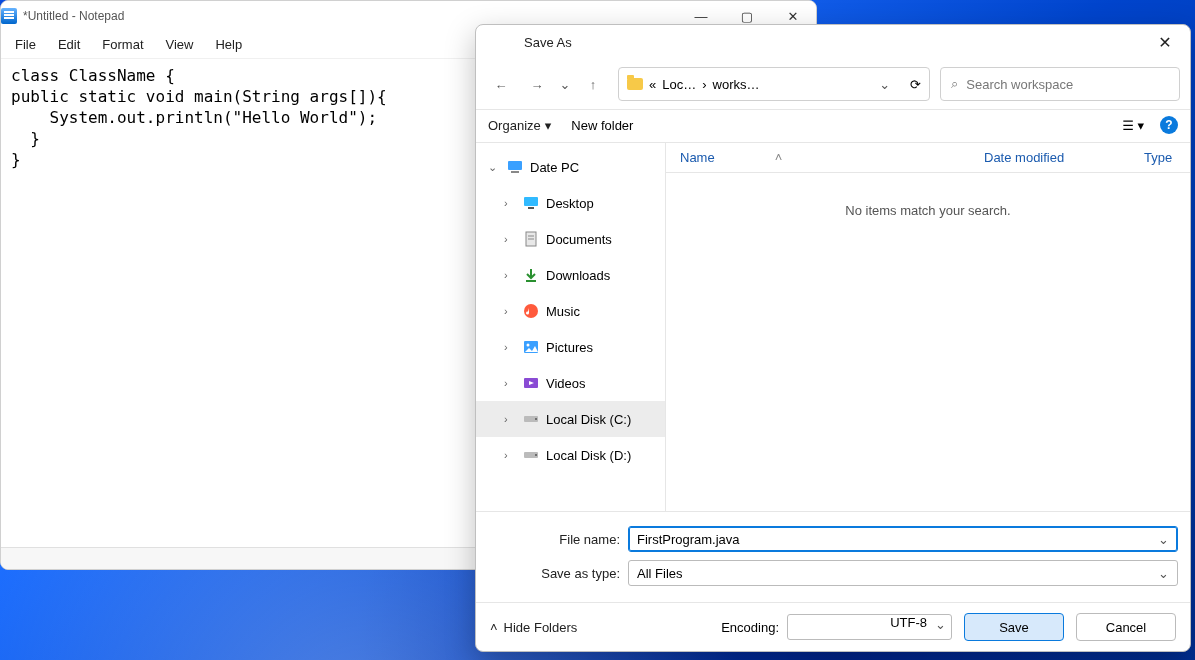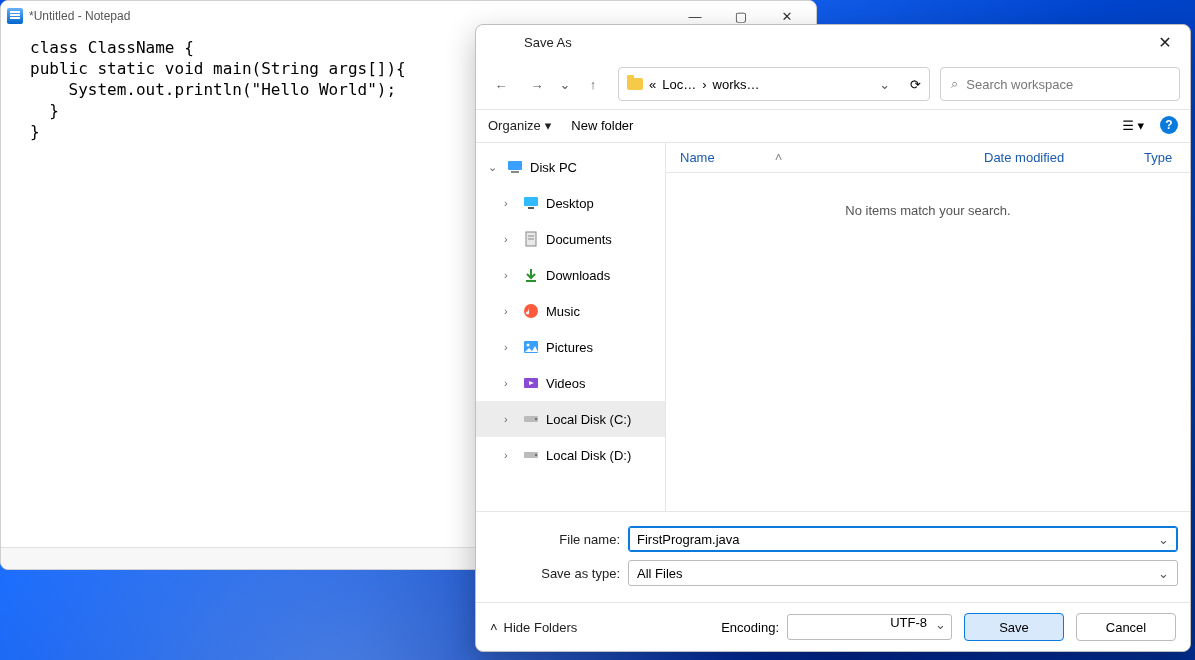--- a/index.html
+++ b/index.html
@@ -23,21 +23,21 @@
     border: 1px solid #d0d0d0;
     border-radius: 8px;
     display: flex;
     flex-direction: column;
     overflow: hidden;
   }
   .np-titlebar {
     display: flex;
     align-items: center;
     height: 30px;
-    padding: 0 6px;
+    padding: 0 0;
     background: #ffffff;
   }
   .np-titlebar .np-icon {
     width: 16px; height: 16px; margin-right: 6px;
     background: linear-gradient(#66b3ff,#0066cc);
     border-radius: 2px;
     position: relative;
   }
   .np-titlebar .np-icon::after {
     content: ""; position: absolute;
@@ -63,21 +63,20 @@
   }
   .np-editor {
     flex: 1;
     padding: 6px 10px;
     font-family: 'Consolas', monospace;
     font-size: 16px;
     line-height: 21px;
     white-space: pre;
     color: #000;
     overflow: hidden;
-    margin-left: 19px;
   }
   .np-status {
     height: 22px; display:flex; align-items:center;
     border-top: 1px solid #e0e0e0;
     background: #f7f7f7;
     font-size: 12px;
     color: #333;
   }
   .np-status-cell {
     padding: 0 10px;
@@ -305,20 +304,27 @@
 <div class="notepad">
   <div class="np-titlebar">
     <div class="np-icon"></div>
     <div class="np-title">*Untitled - Notepad</div>
     <div class="np-winbtns">
       <div class="np-winbtn">―</div>
       <div class="np-winbtn">▢</div>
       <div class="np-winbtn">✕</div>
     </div>
   </div>
+  <div class="np-menubar">
+    <div class="np-menuitem">File</div>
+    <div class="np-menuitem">Edit</div>
+    <div class="np-menuitem">Format</div>
+    <div class="np-menuitem">View</div>
+    <div class="np-menuitem">Help</div>
+  </div>
   <div class="np-editor">class ClassName {
 public static void main(String args[]){
     System.out.println("Hello World");
   }
 }</div>
   <div class="np-status">
     <div class="np-status-cell">Ln 5, Col 2</div>
   </div>
 </div>
 
@@ -366,21 +372,21 @@
   <div class="sa-body">
     <div class="sa-tree" id="tree">
         <div class="sa-tree-item" style="">
           <span class="chev">⌄</span>
           <span class="ficon">
             <svg width="18" height="18">
               <rect x="2" y="3" width="14" height="9" fill="#3aa0ff" rx="1"></rect>
               <rect x="5" y="13" width="8" height="2" fill="#888"></rect>
             </svg>
           </span>
-          <span>Disk PC</span>
+          <span>Date PC</span>
         </div>
         <div class="sa-tree-item" style="padding-left:28px;">
           <span class="chev">›</span>
           <span class="ficon">
             <svg width="18" height="18">
               <rect x="2" y="3" width="14" height="9" fill="#31baff" rx="1"></rect>
               <rect x="6" y="13" width="6" height="2" fill="#555"></rect>
             </svg>
           </span>
           <span>Desktop</span>

